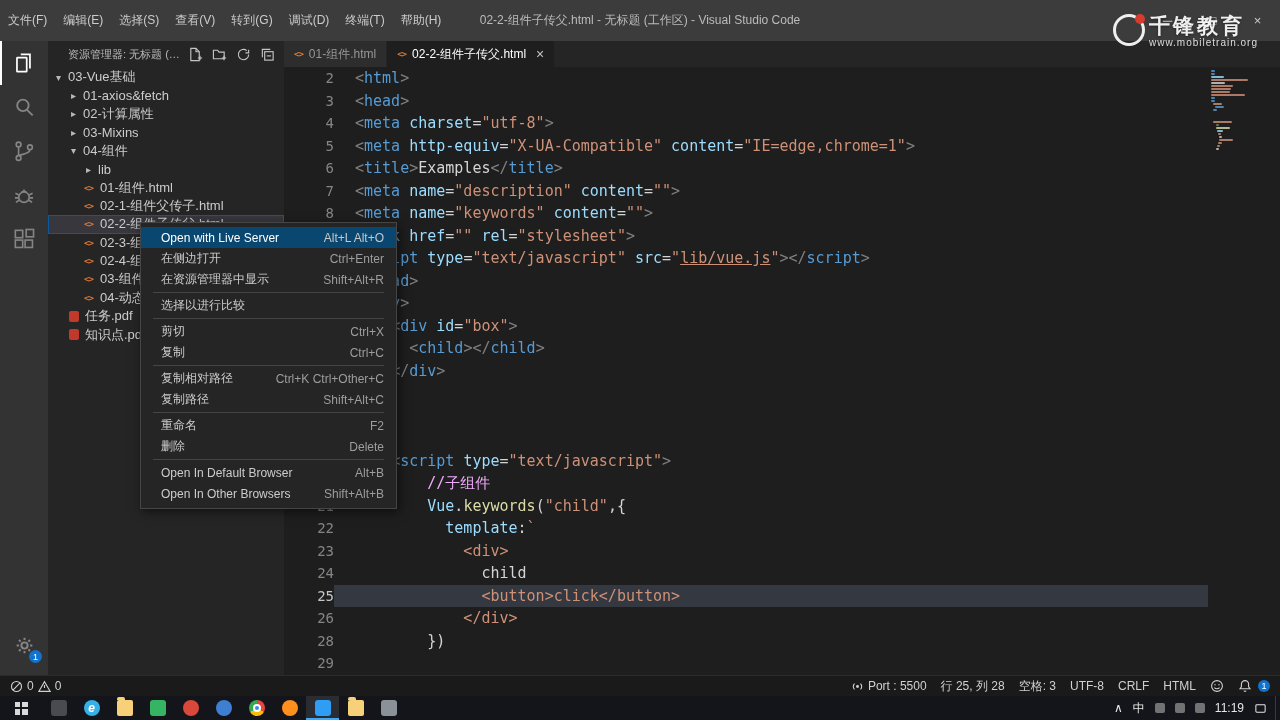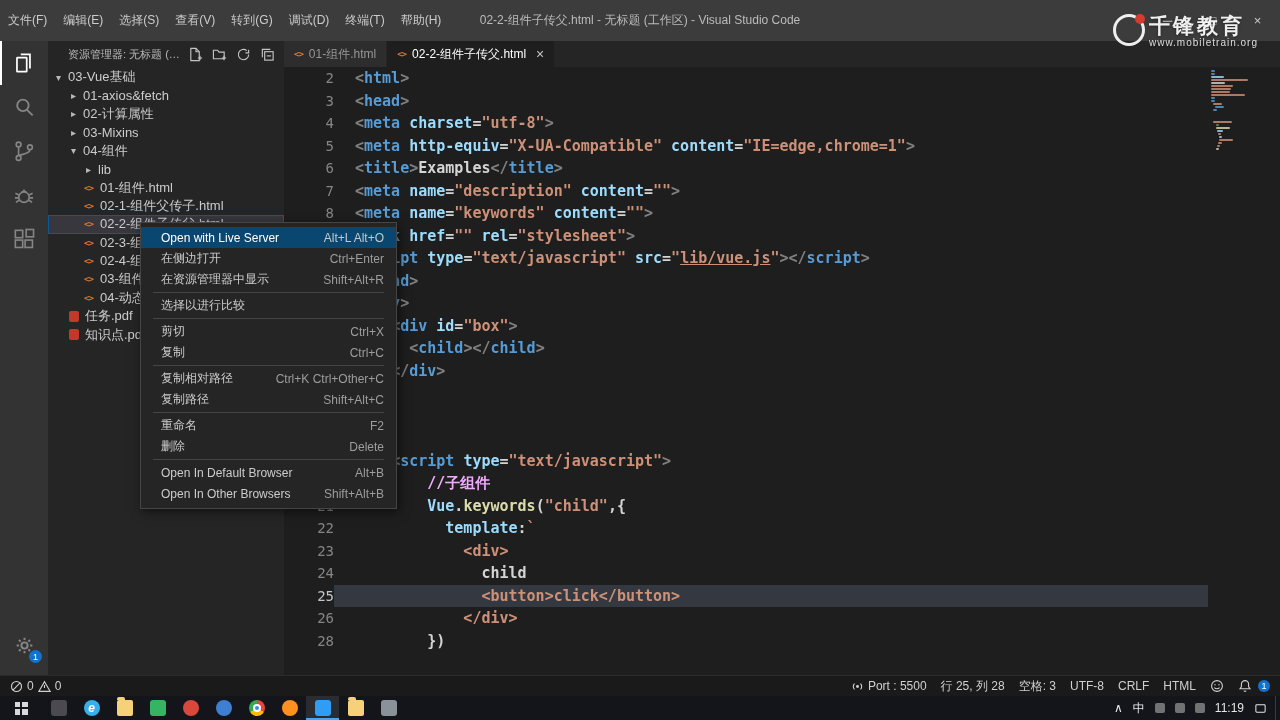--- a/index.html
+++ b/index.html
@@ -41,21 +41,21 @@
   .tabsbar{flex:0 0 26px;background:#252526;display:flex;}
   .tab{display:flex;align-items:center;padding:0 10px;font-size:12px;background:#2d2d2d;color:#969696;border-right:1px solid #252526;cursor:pointer;}
   .tab.active{background:#1e1e1e;color:#ffffff;}
   .tab .html-ico{width:auto;margin-right:6px;}
   .tab-close{margin-left:10px;color:#c5c5c5;font-size:14px;}
 
   .editor{flex:1;position:relative;overflow:hidden;font-family:"DejaVu Sans Mono","Liberation Mono",monospace;font-size:15px;}
   .code{position:absolute;left:0;top:0;right:72px;}
   .code-line{display:flex;height:22.5px;line-height:22.5px;white-space:pre;}
   .ln{flex:0 0 50px;text-align:right;color:#858585;font-size:14px;}
-  .lc{flex:1;padding-left:21px;color:#d4d4d4;font-weight:bold;}
+  .lc{flex:1;padding-left:21px;color:#d4d4d4;}
   .code-line.hl .lc{background:#343941;}
   .code-line.hl .ln{color:#c6c6c6;}
   .tk-p{color:#808080}.tk-t{color:#569cd6}.tk-a{color:#9cdcfe}.tk-s{color:#ce9178}
   .tk-w{color:#d4d4d4}.tk-c{color:#f0abfc}.tk-f{color:#dcdcaa}.tk-v{color:#9cdcfe}
   .tk-u{color:#ce9178;text-decoration:underline}
   .minimap{position:absolute;right:0;top:0;bottom:0;width:72px;background:#1e1e1e;padding:3px 6px 0 3px;}
   .mm-row{height:3px;}
   .mm-bar{display:block;height:2px;border-radius:1px;opacity:.8;}
 
   
@@ -304,20 +304,21 @@
             <div class="code-line"><span class="ln">18</span><span class="lc"></span></div>
             <div class="code-line"><span class="ln">19</span><span class="lc"><span class="tk-w">    </span><span class="tk-p">&lt;</span><span class="tk-t">script</span><span class="tk-w"> </span><span class="tk-a">type</span><span class="tk-w">=</span><span class="tk-s">"text/javascript"</span><span class="tk-p">&gt;</span></span></div>
             <div class="code-line"><span class="ln">20</span><span class="lc"><span class="tk-c">        //子组件</span></span></div>
             <div class="code-line"><span class="ln">21</span><span class="lc"><span class="tk-w">        </span><span class="tk-v">Vue</span><span class="tk-w">.</span><span class="tk-f">keywords</span><span class="tk-w">(</span><span class="tk-s">"child"</span><span class="tk-w">,{</span></span></div>
             <div class="code-line"><span class="ln">22</span><span class="lc"><span class="tk-w">          </span><span class="tk-a">template</span><span class="tk-w">:</span><span class="tk-s">`</span></span></div>
             <div class="code-line"><span class="ln">23</span><span class="lc"><span class="tk-s">            &lt;div&gt;</span></span></div>
             <div class="code-line"><span class="ln">24</span><span class="lc"><span class="tk-s">              </span><span class="tk-w">child</span></span></div>
             <div class="code-line hl"><span class="ln">25</span><span class="lc"><span class="tk-s">              &lt;button&gt;click&lt;/button&gt;</span></span></div>
             <div class="code-line"><span class="ln">26</span><span class="lc"><span class="tk-s">            &lt;/div&gt;</span></span></div>
             <div class="code-line"><span class="ln">28</span><span class="lc"><span class="tk-w">        })</span></span></div>
+            <div class="code-line"><span class="ln">29</span><span class="lc"></span></div>
           </div>
         <div class="minimap" id="minimap">
             <div class="mm-row">
               <span class="mm-bar" style="margin-left: 0px; width: 3.6px; background: rgb(86, 156, 214);"></span>
             </div>
             <div class="mm-row">
               <span class="mm-bar" style="margin-left: 0px; width: 3.6px; background: rgb(86, 156, 214);"></span>
             </div>
             <div class="mm-row">
               <span class="mm-bar" style="margin-left: 0px; width: 13.2px; background: rgb(156, 220, 254);"></span>

